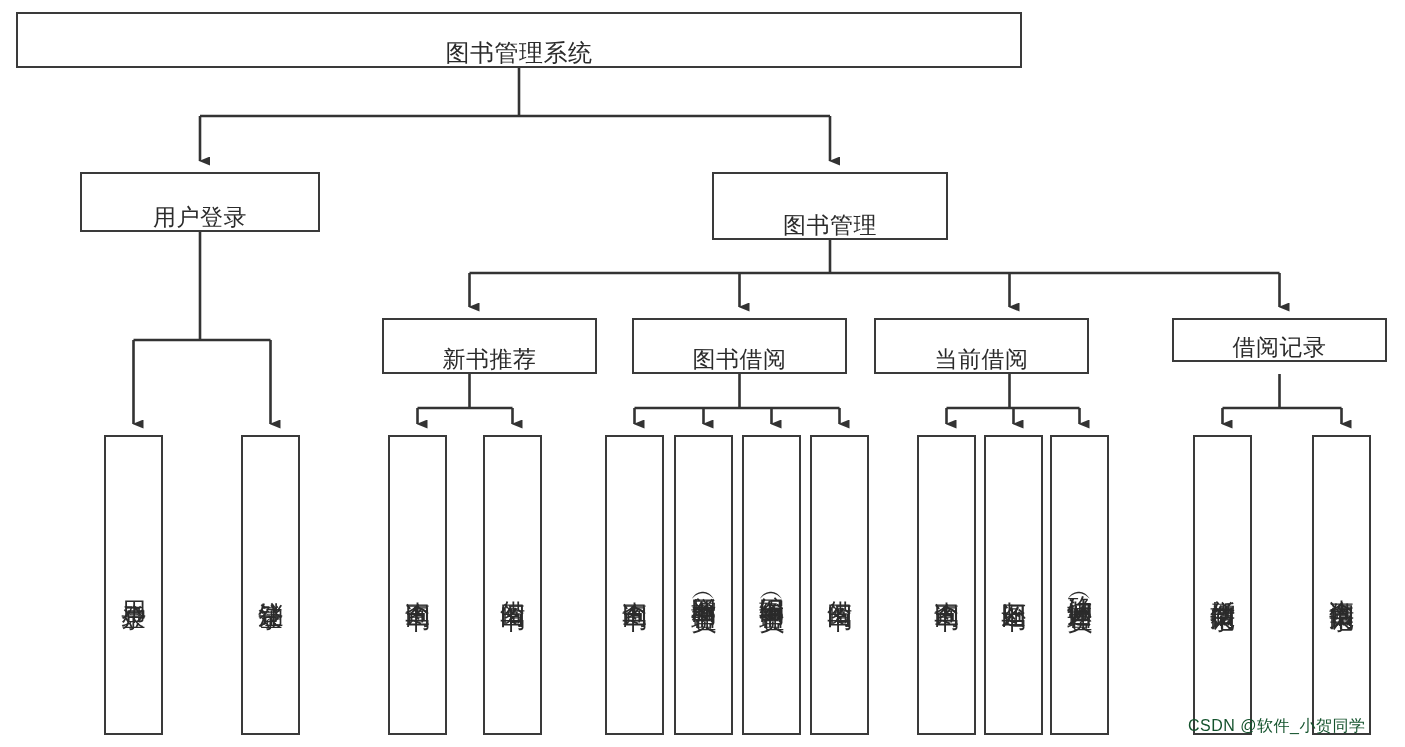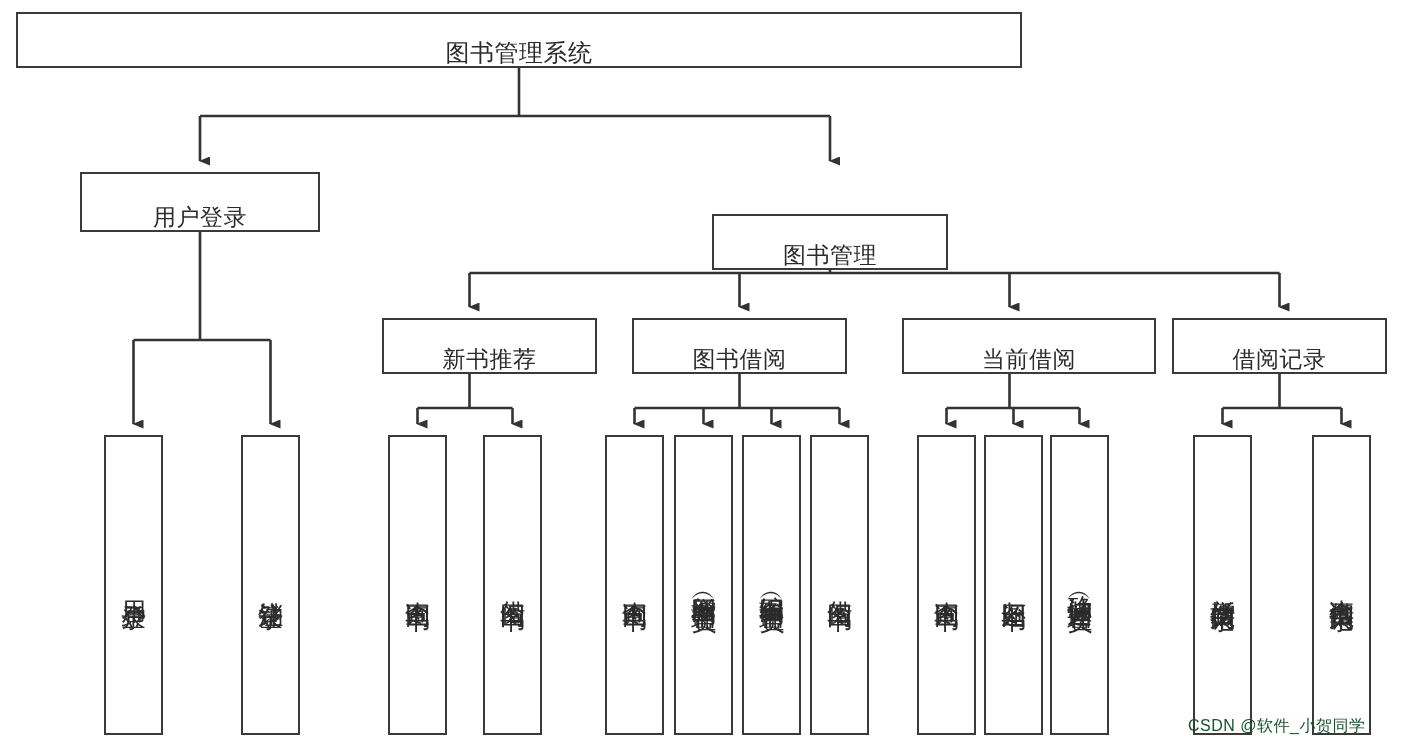--- a/index.html
+++ b/index.html
@@ -113,33 +113,33 @@
       </g>
   </svg>
 
   <div id="node-layer">
       <div class="node horizontal root" style="left: 16px; top: 12px; width: 1006px; height: 56px;">
         <span class="label">图书管理系统</span>
       </div>
       <div class="node horizontal level2" style="left: 80px; top: 172px; width: 240px; height: 60px;">
         <span class="label">用户登录</span>
       </div>
-      <div class="node horizontal level2" style="left: 712px; top: 172px; width: 236px; height: 56px; margin-top: 42px;">
+      <div class="node horizontal level2" style="left: 712px; top: 172px; width: 236px; height: 68px;">
         <span class="label">图书管理</span>
       </div>
       <div class="node horizontal level3" style="left: 382px; top: 318px; width: 215px; height: 56px;">
         <span class="label">新书推荐</span>
       </div>
       <div class="node horizontal level3" style="left: 632px; top: 318px; width: 215px; height: 56px;">
         <span class="label">图书借阅</span>
       </div>
-      <div class="node horizontal level3" style="left: 902px; top: 318px; width: 254px; height: 56px;">
+      <div class="node horizontal level3" style="left: 874px; top: 318px; width: 215px; height: 56px;">
         <span class="label">当前借阅</span>
       </div>
-      <div class="node horizontal level3" style="left: 1172px; top: 318px; width: 215px; height: 56px;">
+      <div class="node horizontal level3" style="left: 1172px; top: 318px; width: 215px; height: 44px;">
         <span class="label">借阅记录</span>
       </div>
       <div class="node vertical leaf" style="left: 104px; top: 435px; width: 59px; height: 300px;">
         <span class="label">用户登录</span>
       </div>
       <div class="node vertical leaf" style="left: 241px; top: 435px; width: 59px; height: 300px;">
         <span class="label">注销登录</span>
       </div>
       <div class="node vertical leaf" style="left: 388px; top: 435px; width: 59px; height: 300px;">
         <span class="label">查询图书</span>

